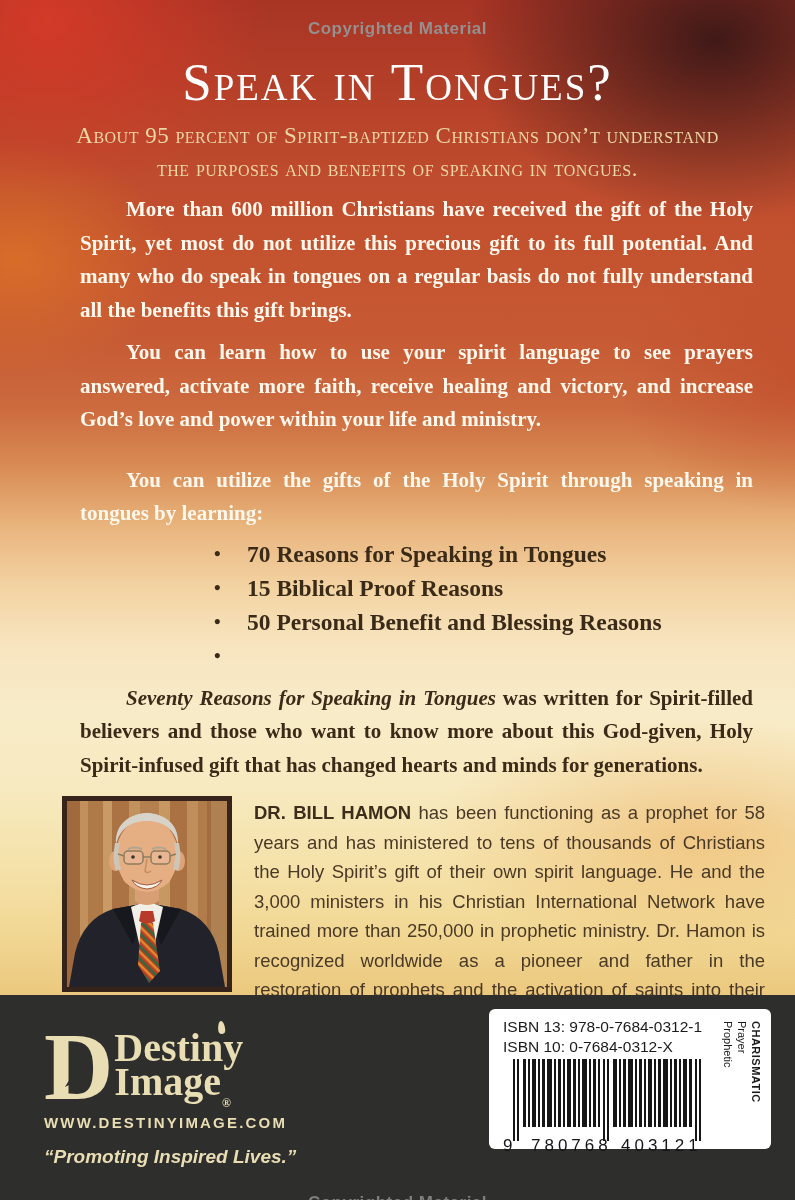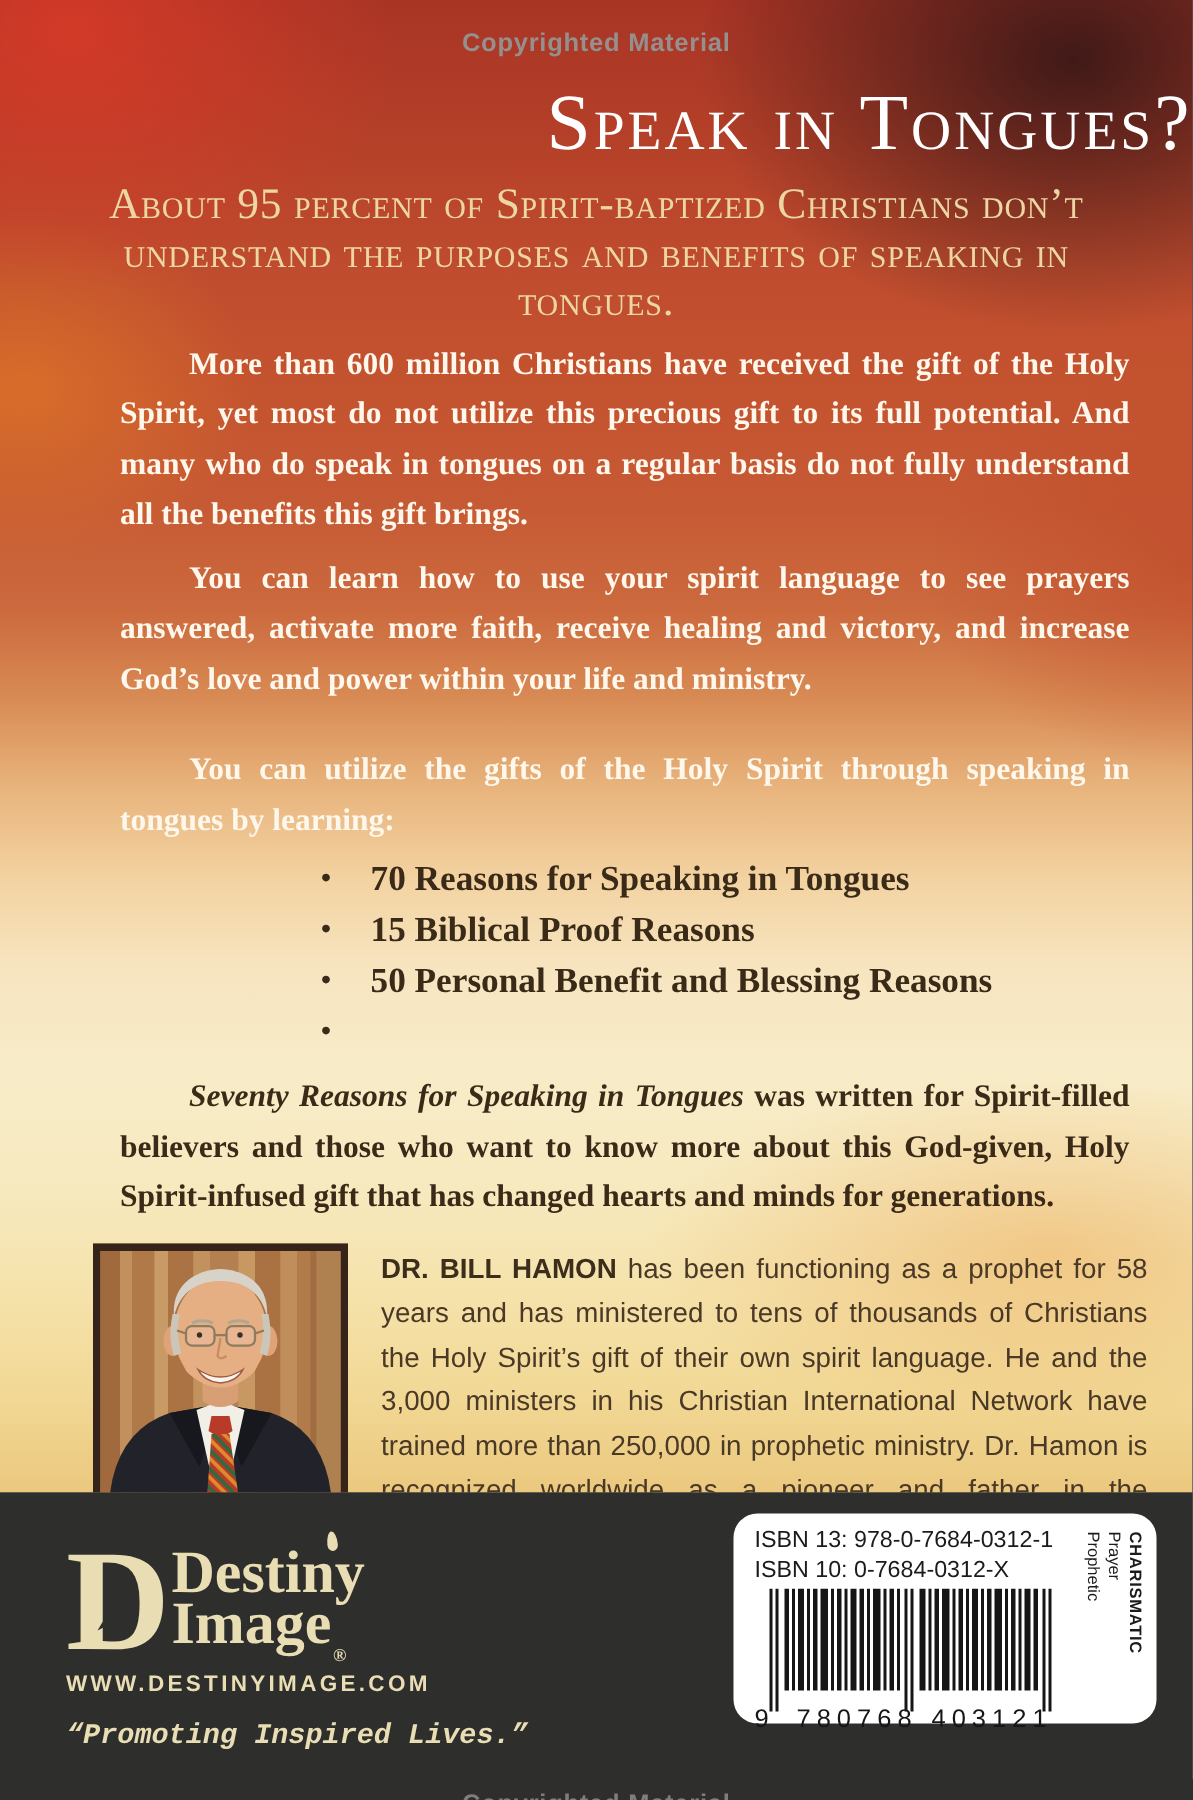--- a/index.html
+++ b/index.html
@@ -30,34 +30,34 @@
     margin-top:18px;
     text-align:center;
     font-family:"Liberation Sans",sans-serif;
     font-weight:bold;
     font-size:17px;line-height:22px;
     color:#95908e;
     letter-spacing:.5px;
   }
   .title{
     margin:14px 0 0 0;
-    text-align:right;
+    text-align:center;
     font-family:"Liberation Serif",serif;
     font-variant:small-caps;
     font-weight:normal;
     font-size:53px;line-height:56px;
     letter-spacing:2px;
     color:#ffffff;
   }
   .subtitle{
     margin:10px auto 0 auto;
     max-width:680px;
     text-align:center;
     font-variant:small-caps;
-    font-size:29px;line-height:32.5px;
+    font-size:23px;line-height:32.5px;
     letter-spacing:.5px;
     color:#ecd7a4;
   }
   .para{
     margin:8px 42px 0 80px;
     text-align:justify;
     text-indent:46px;
     font-weight:bold;
     font-size:21px;line-height:33.5px;
     color:#fdf7ec;
@@ -147,32 +147,32 @@
   .reg{font-size:12px;vertical-align:baseline;position:relative;top:12px;left:1px;}
   .website{
     margin-top:8px;
     font-family:"Liberation Sans",sans-serif;
     font-weight:bold;
     font-size:15px;
     letter-spacing:2.2px;
   }
   .tagline{
     margin-top:15px;
-    font-family:Liberation Mono, monospace;
+    font-family:Liberation Sans, sans-serif;
     font-weight:bold;
     font-style:italic;
     font-size:19px;
   }
   .barcode-box{
     position:absolute;
     right:24px;top:14px;
     width:282px;height:140px;
     box-sizing:border-box;
     background:#ffffff;
-    border-radius:16px;
+    border-radius:6px;
     padding:8px 10px 4px 14px;
   }
   .isbn-line{
     font-family:"Liberation Sans",sans-serif;
     font-size:15.5px;line-height:20px;
     color:#1b1b1b;
   }
   .barcode-graphic{margin-top:2px;}
   .categories{
     position:absolute;

